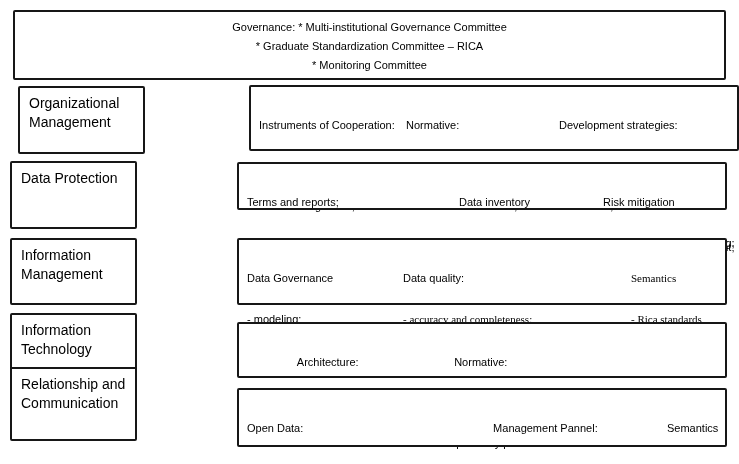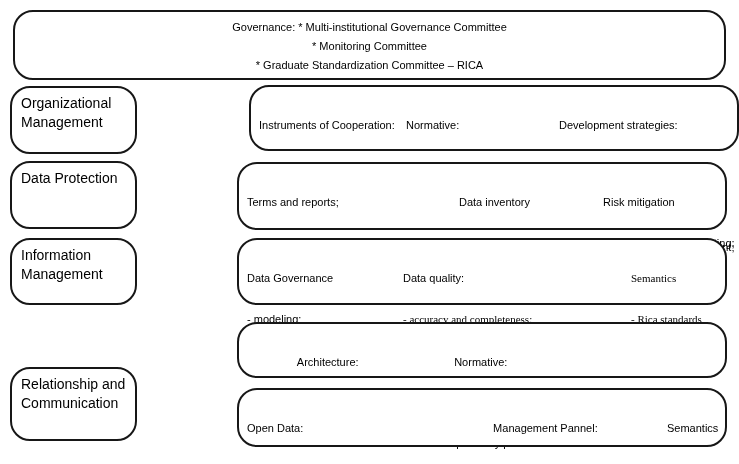--- a/index.html
+++ b/index.html
@@ -8,21 +8,21 @@
     width: 739px;
     height: 464px;
     background: #ffffff;
     font-family: "Liberation Sans", sans-serif;
     color: #000000;
     overflow: hidden;
   }
   .box {
     position: absolute;
     border: 2px solid #171717;
-    border-radius: 20px;
+    border-radius: 2px;
     background: #ffffff;
     box-sizing: border-box;
   }
   .gov-box {
     left: 13px; top: 10px; width: 713px; height: 70px;
     text-align: center;
     padding-top: 6px;
   }
   .gov-line {
     font-size: 11px;
@@ -47,25 +47,25 @@
   }
   .serif { font-family: "Liberation Serif", serif; }
 </style>
 </head>
 <body>
 
 <div id="canvas">
 
   <div class="box gov-box">
     <div class="gov-line">Governance: * Multi-institutional Governance Committee</div>
+    <div class="gov-line">* Graduate Standardization Committee – RICA</div>
     <div class="gov-line">* Monitoring Committee</div>
-    <div class="gov-line">* Graduate Standardization Committee – RICA</div>
   </div>
 
-  <div class="box label-box" style="top:86px; height:68px;">
+  <div class="box label-box" style="top:86px; height:68px;margin-left:8px;">
     <span>Organizational Management</span>
   </div>
   <div class="box content-box" style="top:85px; height:66px;margin-left:12px;">
     <div class="col" style="left:8px;">
       <div>Instruments of Cooperation:</div>
       <div>- Signing of agreement;</div>
       <div>- Team assignment;</div>
       <div>- Communication channels;</div>
     </div>
     <div class="col" style="left:152px;">
@@ -77,21 +77,21 @@
       <div>Development strategies:</div>
       <div>- Action Plan;</div>
       <div> - Manuals;</div>
       <div> - Institutions stage of Development;</div>
     </div>
   </div>
 
   <div class="box label-box" style="top:161px; height:68px;">
     <span>Data Protection</span>
   </div>
-  <div class="box content-box" style="top:162px; height:68px;">
+  <div class="box content-box" style="top:162px; height:48px;">
     <div class="col" style="left:8px;">
       <div>Terms and reports;</div>
       <div>- confidentiality terms;</div>
       <div>- RIPD - Data Protection Impact Report;</div>
     </div>
     <div class="col" style="left:220px;">
       <div>Data inventory</div>
       <div>- Data control mapping;</div>
     </div>
     <div class="col" style="left:358px;">
@@ -117,20 +117,23 @@
     </div>
     <div class="col serif" style="left:392px;">
       <div>Semantics</div>
       <div>- Rica standards</div>
     </div>
   </div>
   <div class="box label-box" style="top:238px; height:67px;">
     <span>Information Management</span>
   </div>
 
+  <div class="box label-box" style="top:313px; height:66px;">
+    <span>Information Technology</span>
+  </div>
   <div class="box content-box" style="top:322px; height:56px;text-align:center;">
     <div class="col" style="left:8px;">
       <div>Architecture:</div>
       <div>- System integration support tool;</div>
     </div>
     <div class="col" style="left:180px;">
       <div>Normative:</div>
       <div>- APIs;</div>
       <div> - interoperability protocol</div>
     </div>

